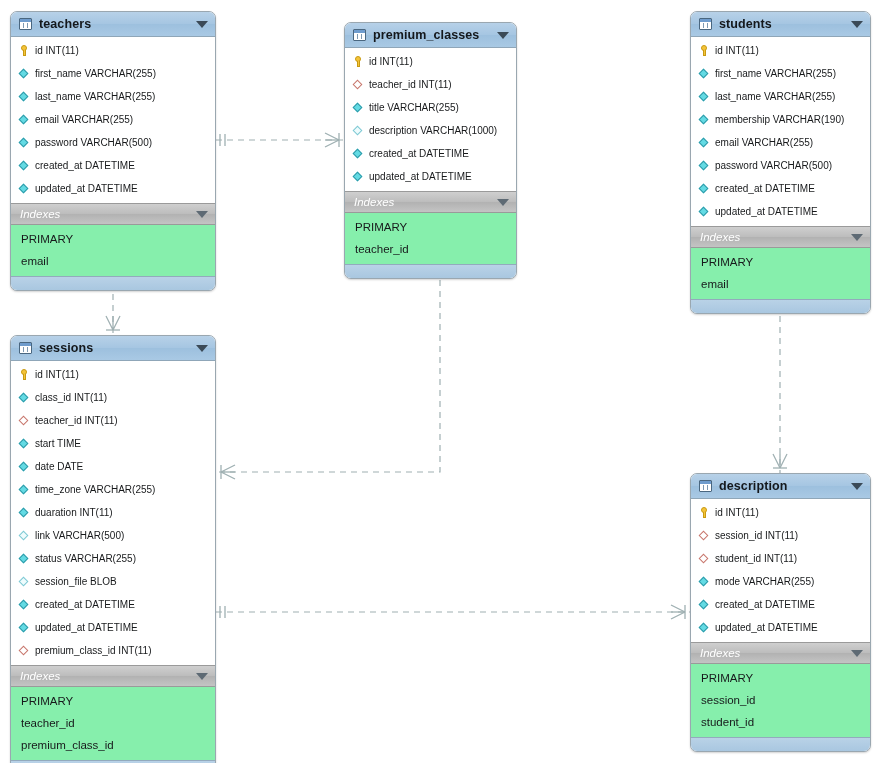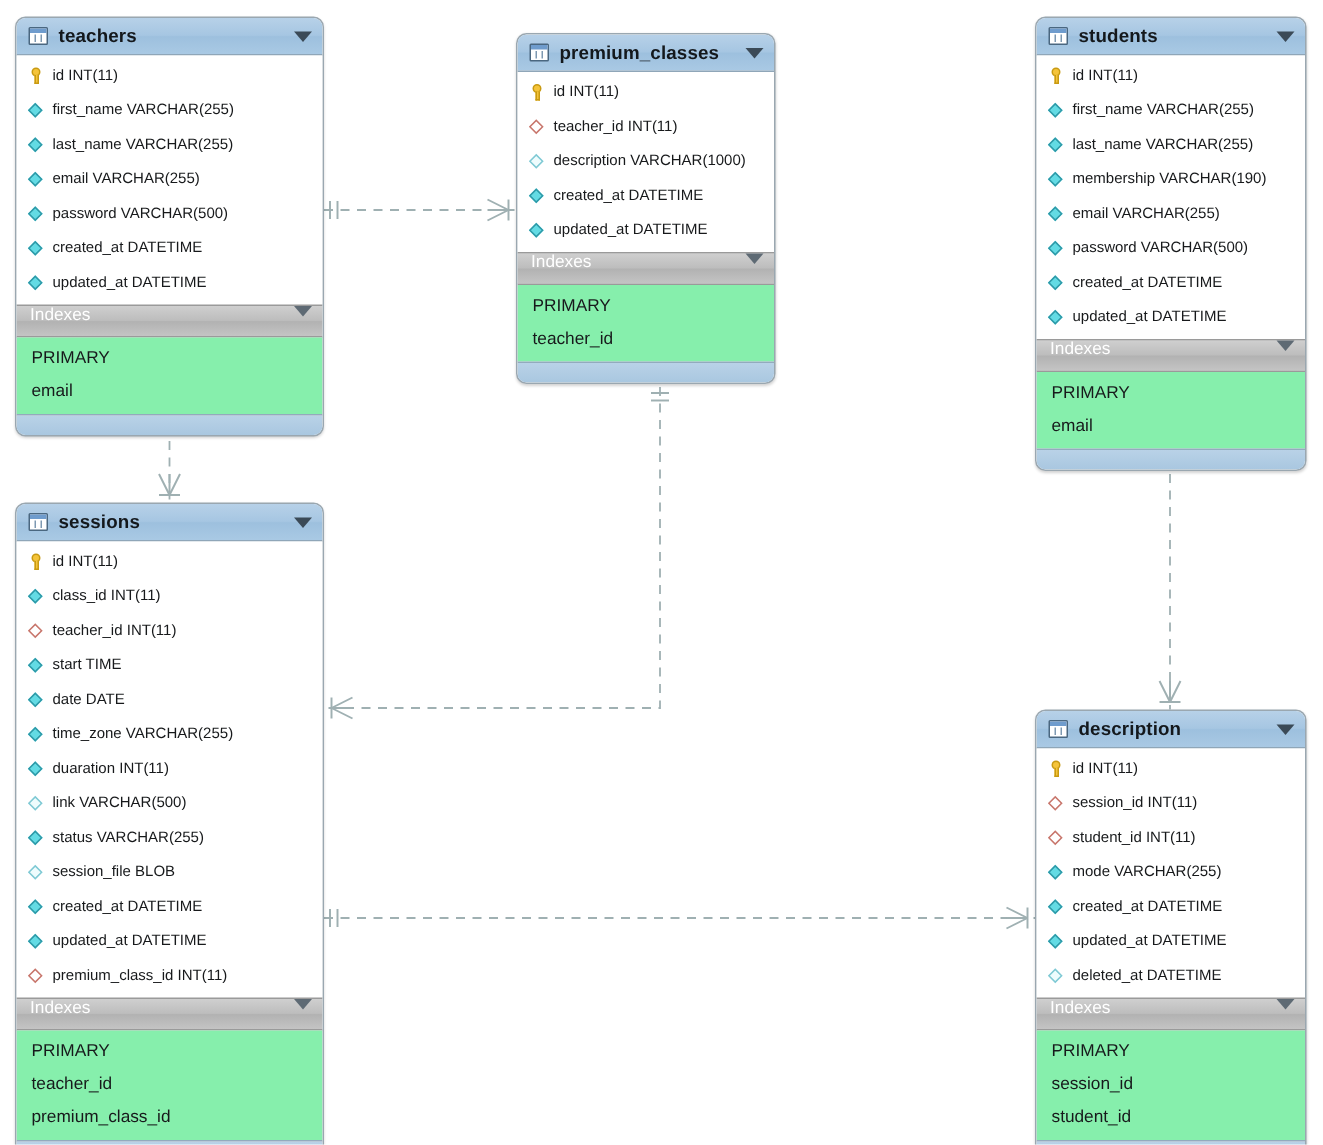--- a/index.html
+++ b/index.html
@@ -85,21 +85,21 @@
     transform:rotate(45deg);box-sizing:border-box;
   }
   .gl-teal .dia{background:#63dbe4;border:1px solid #2f9aa8;}
   .gl-plain .dia{background:#eefcfd;border:1px solid #7fc9d4;}
   .gl-fk .dia{background:#ffffff;border:1px solid #c8766c;}
 
   .idx-header{
     height:22px;
     background:linear-gradient(to bottom,#cfcfcf 0%,#bdbdbd 48%,#b2b2b2 52%,#c4c4c4 100%);
     border-top:1px solid #9a9a9a;border-bottom:1px solid #9a9a9a;
-    display:flex;padding:0 7px 0 9px;box-sizing:border-box;
+    display:flex;align-items:center;padding:0 7px 0 9px;box-sizing:border-box;font-style:italic;
   }
   .idx-title{font-size:11.5px;color:#ffffff;flex:1 1 auto;}
   .idx-list{background:#86efac;padding:3px 0 4px 0;}
   .idx-row{height:22px;display:flex;align-items:center;padding-left:10px;box-sizing:border-box;}
   .idx-text{font-size:11.5px;color:#17191b;line-height:22px;white-space:nowrap;}
   .tbl-footer{
     height:13px;
     background:linear-gradient(to bottom,#b9d2e7 0%,#a9c7e0 100%);
     border-top:1px solid #93aabd;
   }
@@ -241,20 +241,26 @@
             <span class="gl gl-key"></span>
             <span class="col-text">id INT(11)</span>
           </div>
           <div class="col-row">
             <span class="gl gl-fk">
               <span class="dia"></span>
             </span>
             <span class="col-text">teacher_id INT(11)</span>
           </div>
           <div class="col-row">
+            <span class="gl gl-teal">
+              <span class="dia"></span>
+            </span>
+            <span class="col-text">title VARCHAR(255)</span>
+          </div>
+          <div class="col-row">
             <span class="gl gl-plain">
               <span class="dia"></span>
             </span>
             <span class="col-text">description VARCHAR(1000)</span>
           </div>
           <div class="col-row">
             <span class="gl gl-teal">
               <span class="dia"></span>
             </span>
             <span class="col-text">created_at DATETIME</span>
@@ -483,26 +489,20 @@
               <span class="dia"></span>
             </span>
             <span class="col-text">created_at DATETIME</span>
           </div>
           <div class="col-row">
             <span class="gl gl-teal">
               <span class="dia"></span>
             </span>
             <span class="col-text">updated_at DATETIME</span>
           </div>
-          <div class="col-row">
-            <span class="gl gl-plain">
-              <span class="dia"></span>
-            </span>
-            <span class="col-text">deleted_at DATETIME</span>
-          </div>
         </div>
         <div class="idx-header">
           <span class="idx-title">Indexes</span>
           <span class="caret light"></span>
         </div>
         <div class="idx-list">
           <div class="idx-row">
             <span class="idx-text">PRIMARY</span>
           </div>
           <div class="idx-row">

